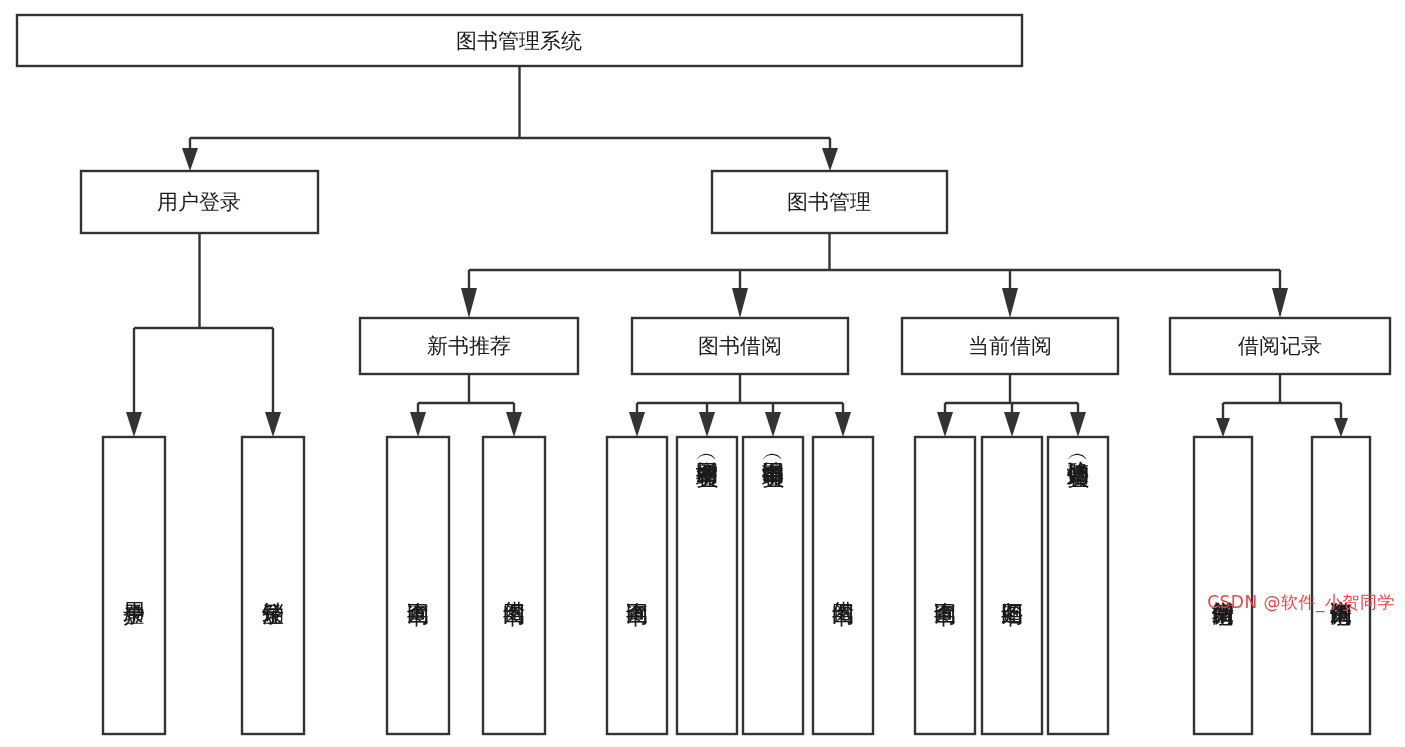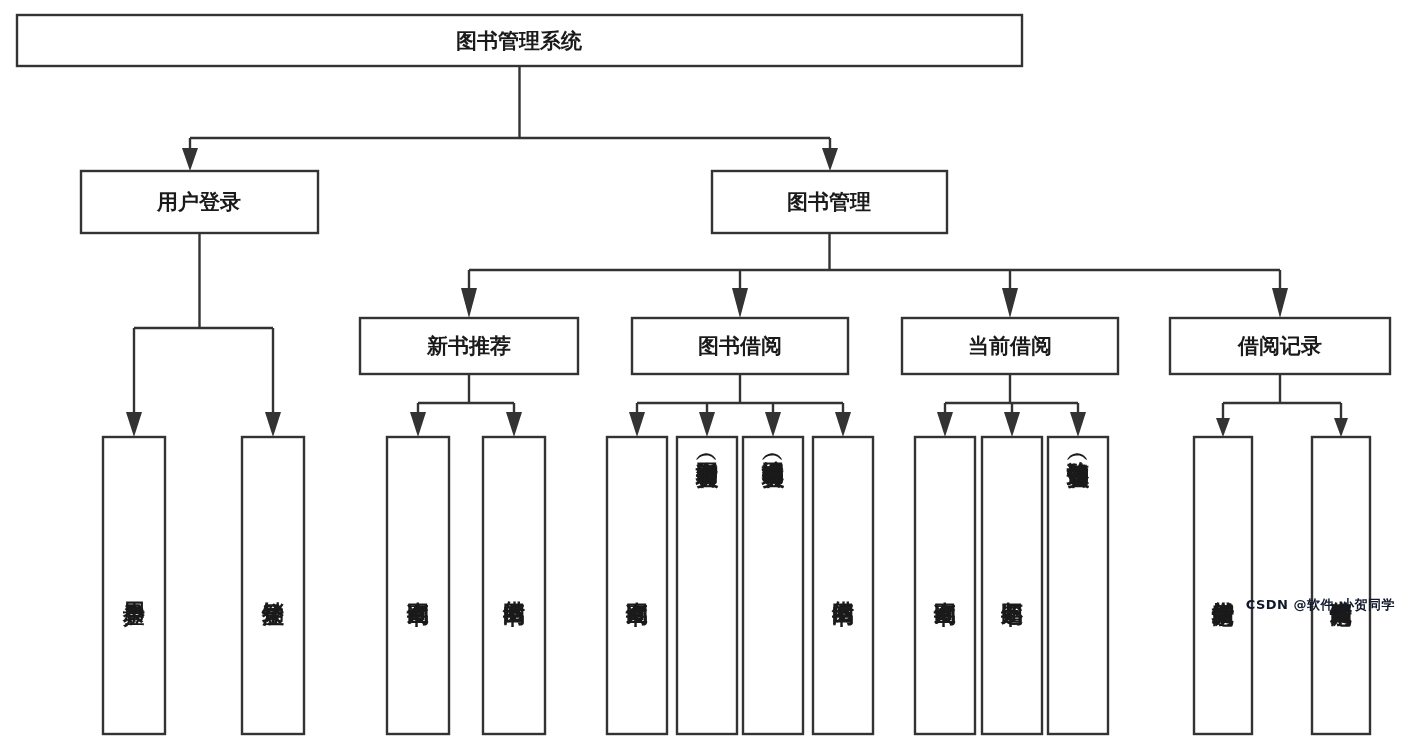--- a/index.html
+++ b/index.html
@@ -12,21 +12,20 @@
     width: 1405px;
     height: 747px;
     font-family: "DejaVu Sans", "Liberation Sans", sans-serif;
     overflow: hidden;
     position: relative;
   }
   #diagram-root {
     position: relative;
     width: 1405px;
     height: 620px;
-    font-weight: bold;
   }
   svg.diagram-canvas {
     position: absolute;
     left: 0;
     top: 0;
     width: 1405px;
     height: 747px;
   }
   .node-rect {
     fill: #ffffff;
@@ -66,22 +65,22 @@
     color: #1a1a1a;
     white-space: nowrap;
     letter-spacing: 1px;
     text-align: center;
   }
   .watermark {
     position: absolute;
     right: 10px;
     bottom: 6px;
     font-family: "DejaVu Sans", "Liberation Sans", sans-serif;
-    font-size: 13px;
-    color: #0f172a;
+    font-size: 17px;
+    color: #ef4444;
     white-space: nowrap;
     letter-spacing: 0.5px;
   }
 </style>
 </head>
 <body>
 
 <div id="diagram-root">
 
   <svg class="diagram-canvas" viewBox="0 0 1405 747">

